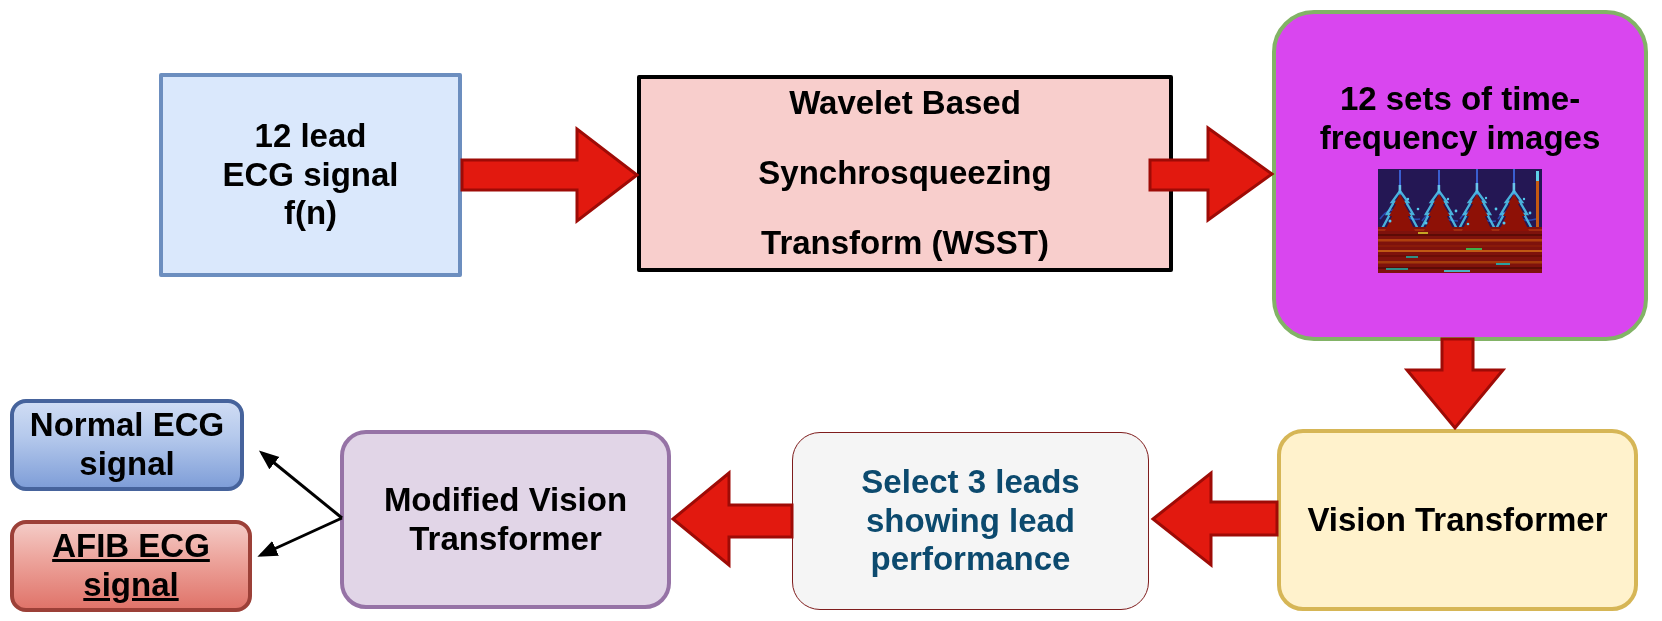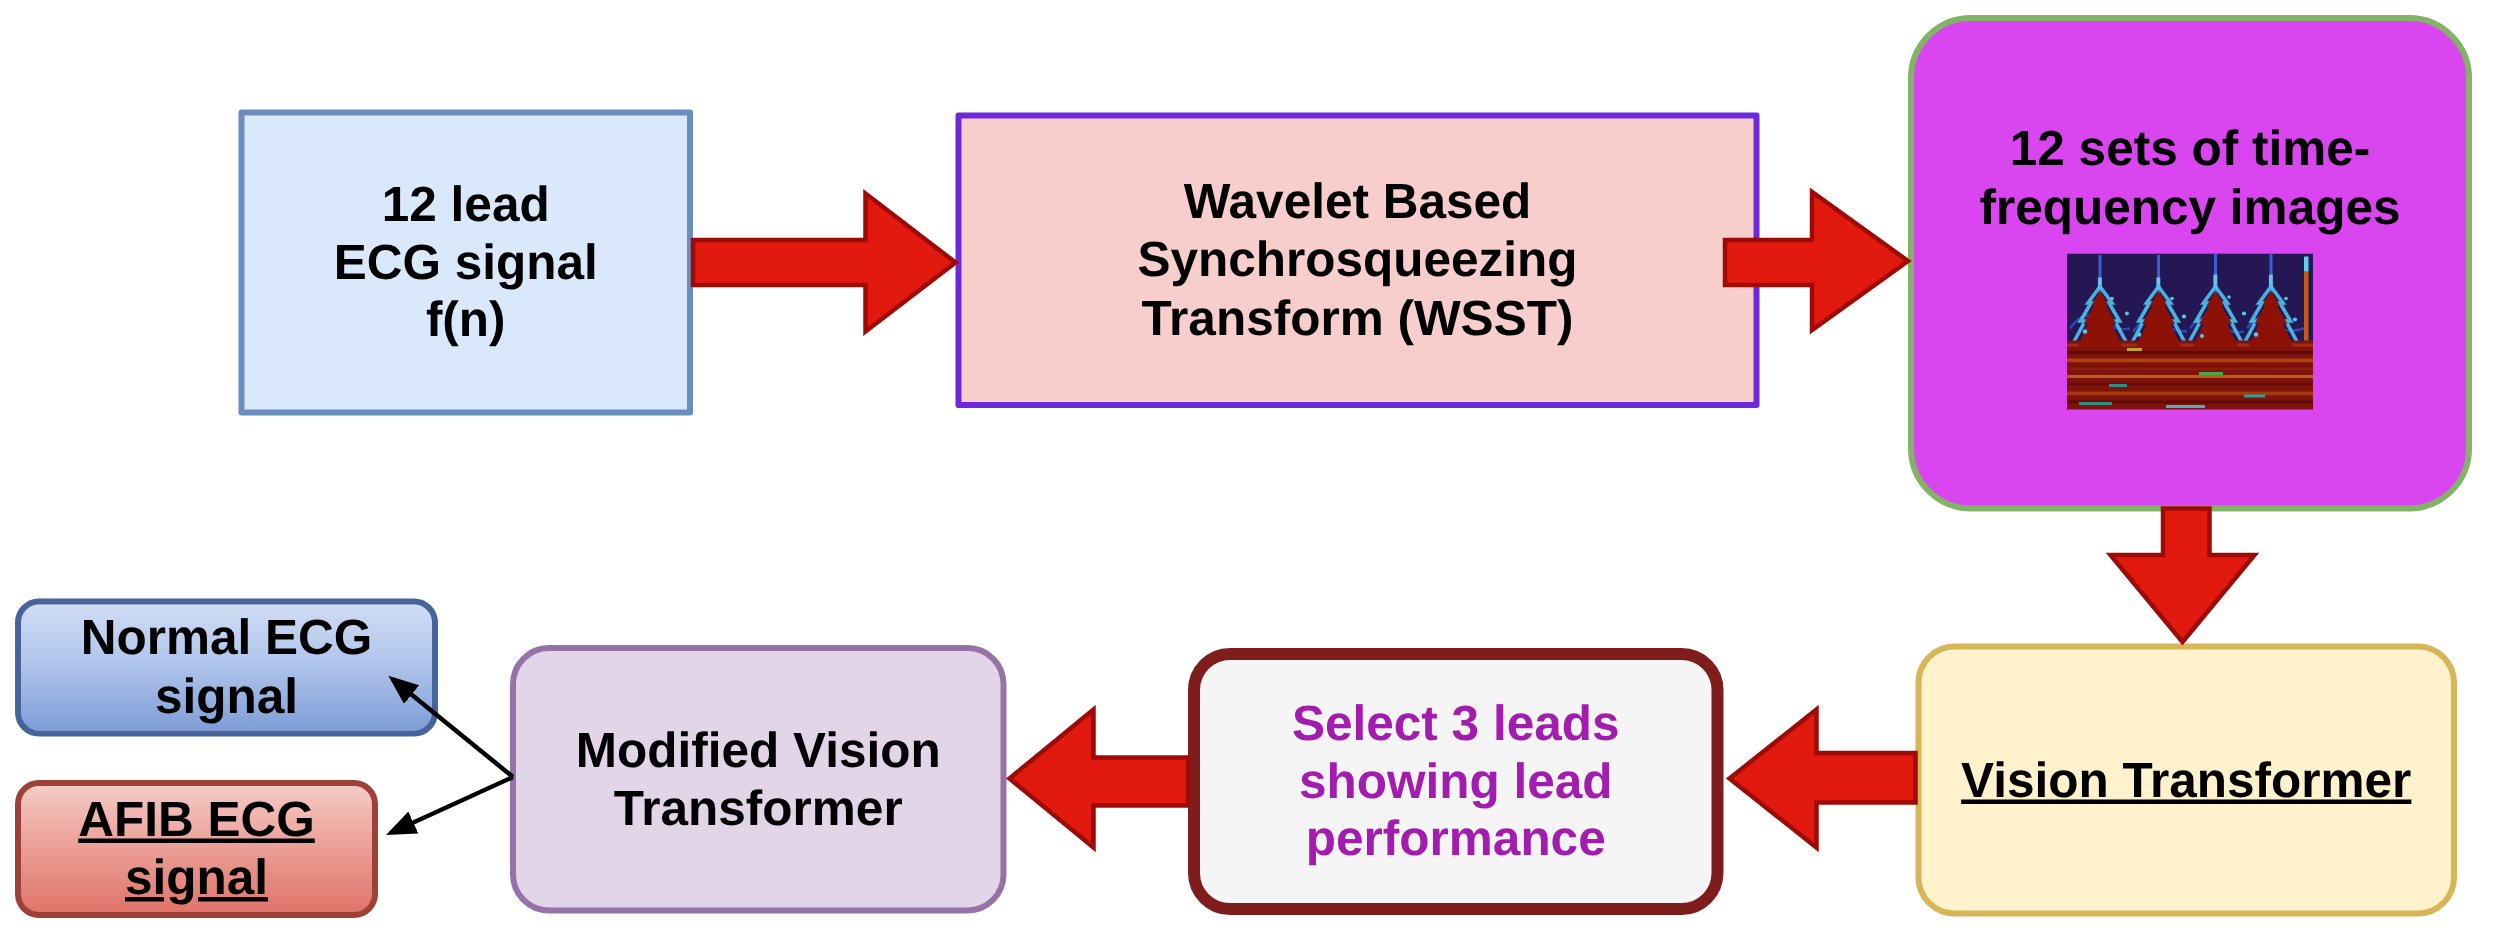--- a/index.html
+++ b/index.html
@@ -22,44 +22,44 @@
     font-size:33px;
     line-height:1.18;
     color:#000000;
   }
   .node-ecg-input{
     left:159px;top:73px;width:303px;height:204px;
     background:#dae8fc;border:4px solid #6c8ebf;border-radius:2px;
   }
   .node-wsst{
     left:637px;top:75px;width:536px;height:197px;
-    background:#f8cecc;border:4px solid #6d28d9;border-radius:2px;
+    background:#f8cecc;border:4px solid #000000;border-radius:2px;gap:31px;
   }
   .node-tf{
     left:1272px;top:10px;width:376px;height:331px;
     background:#d946ef;border:4px solid #82b366;border-radius:42px;
     justify-content:center;
   }
   .node-tf .label{margin-bottom:12px;}
   .spec{display:block;width:164px;height:104px;margin-bottom:-2px;}
   .node-vit{
     left:1277px;top:429px;width:361px;height:182px;
-    background:#fff2cc;border:4px solid #d6b656;border-radius:26px;text-decoration:underline;
+    background:#fff2cc;border:4px solid #d6b656;border-radius:26px;
   }
   .node-select{
     left:792px;top:432px;width:357px;height:178px;
-    background:#f5f5f5;border:8px solid #7f1d1d;border-radius:28px;
-    color:#a21caf;
+    background:#f5f5f5;border:1px solid #7f1d1d;border-radius:28px;
+    color:#0c4a6e;
   }
   .node-mvit{
     left:340px;top:430px;width:331px;height:179px;
     background:#e1d5e7;border:4px solid #9673a6;border-radius:26px;text-align:center;
   }
   .node-normal{
-    left:10px;top:399px;width:282px;height:92px;
+    left:10px;top:399px;width:234px;height:92px;
     background:linear-gradient(180deg,#cfdcf4 0%,#b5c9ec 40%,#7f9ed8 100%);
     border:4px solid #46639c;border-radius:16px;
   }
   .node-afib{
     left:10px;top:520px;width:242px;height:92px;
     background:linear-gradient(180deg,#f4cbc6 0%,#eda69e 40%,#e0746a 100%);
     border:4px solid #9c4038;border-radius:16px;text-decoration:underline;
   }
   .arrow{position:absolute;overflow:visible;}
   .arrow polygon{fill:#e2190f;stroke:#9e0b06;stroke-width:3;stroke-linejoin:miter;}

